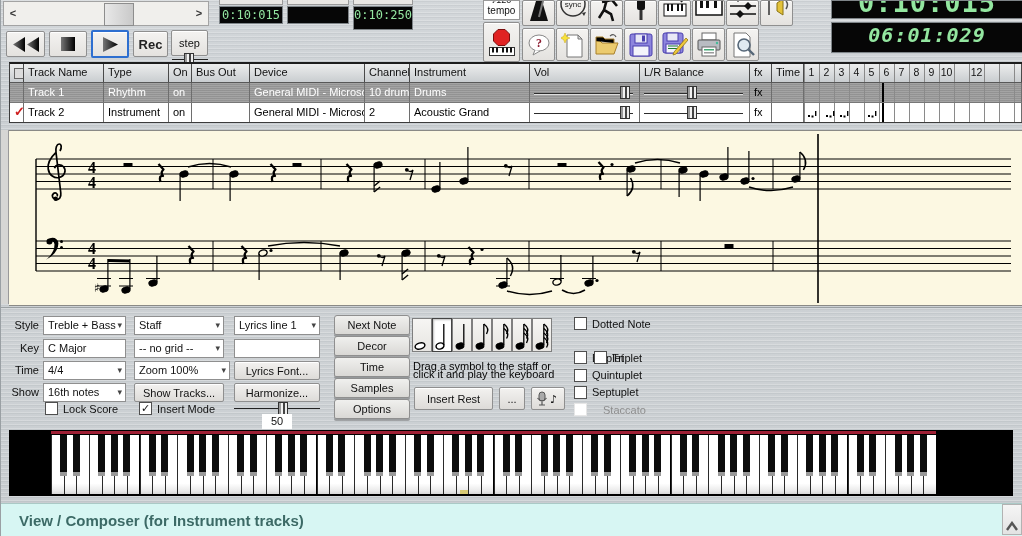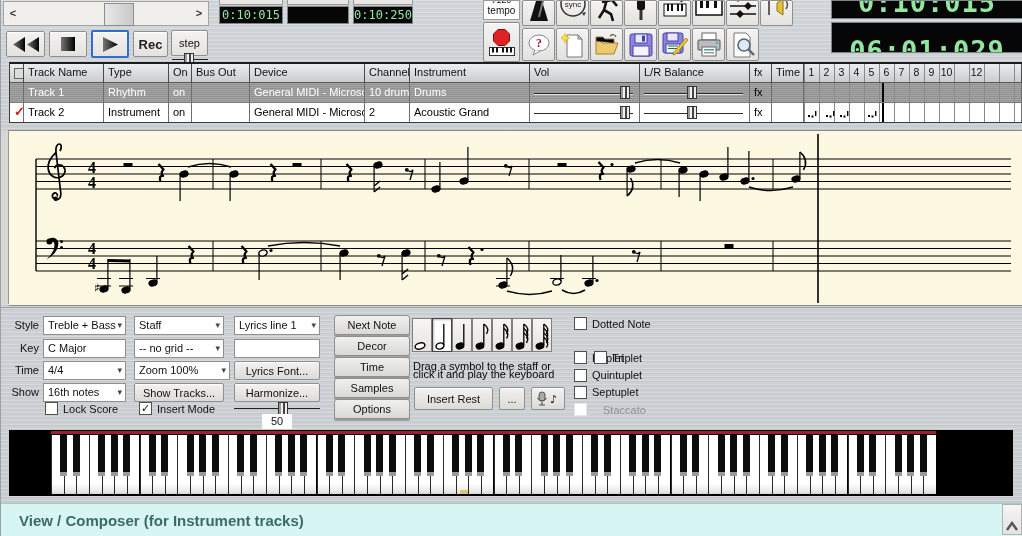--- a/index.html
+++ b/index.html
@@ -112,21 +112,21 @@
   <div style="position:absolute;left:171px;top:55px;width:36px;height:9px;">
     <div style="position:absolute;left:0;right:0;top:4px;height:1px;background:#222;"></div>
     <div class="sthumb" style="left:12px;top:-2px;"></div>
   </div>
 
   <div class="stub" style="left:218px;width:64px;"></div>
   <div class="stub" style="left:286px;width:62px;"></div>
   <div class="stub" style="left:352px;width:60px;"></div>
   <div class="lcd small-lcd" style="left:218px;top:6px;width:64px;height:18px;"><span>0:10:015</span></div>
   <div class="lcd small-lcd" style="left:286px;top:6px;width:62px;height:18px;"><span></span></div>
-  <div class="lcd small-lcd" style="left:352px;top:6px;width:60px;height:18px;"><span>0:10:250</span></div>
+  <div class="lcd small-lcd" style="left:352px;top:6px;width:60px;height:24px;"><span>0:10:250</span></div>
 
   <div style="position:absolute;left:482px;top:0;width:37px;height:20px;background:#fff;border:1px solid #999;box-sizing:border-box;overflow:hidden;text-align:center;">
     <div style="margin-top:-6px;font-size:9px;">♪<span>120</span></div>
     <div style="font-size:10px;margin-top:0px;">tempo</div>
   </div>
   <div class="btn" style="left:482px;top:22px;width:37px;height:40px;flex-direction:column;gap:1px;">
     <svg width="17" height="17" viewBox="0 0 17 17">
       <polygon points="5,0.5 12,0.5 16.5,5 16.5,12 12,16.5 5,16.5 0.5,12 0.5,5" fill="#e02222" stroke="#7a0f0f"></polygon>
     </svg>
     <svg width="26" height="9" viewBox="0 0 26 9">
@@ -269,21 +269,21 @@
       <polygon points="4,1 16,1 20,5 20,25 4,25" fill="#fff" stroke="#777"></polygon>
       <circle cx="14" cy="13" r="6" fill="#dfeaf2" stroke="#567" stroke-width="1.6"></circle>
       <line x1="18.5" y1="17.5" x2="24" y2="23" stroke="#567" stroke-width="2.4"></line>
     </svg>
   </div>
 
   <div class="lcd" style="left:830px;top:0;width:192px;height:19px;">
     <div style="font-size:27px;font-weight:bold;margin-top:-14px;letter-spacing:1px;">0:10:015</div>
   </div>
   <div class="lcd" style="left:830px;top:22px;width:192px;height:31px;">
-    <div style="font-size:27px;font-weight:bold;margin-top:12px;letter-spacing:1px;">06:01:029</div>
+    <div style="font-size:20px;font-weight:bold;margin-top:0px;letter-spacing:1px;font-style:italic;">06:01:029</div>
   </div>
 
   <div id="track-table">
     <div class="trow thead">
       <div><span class="hdrbox"></span></div>
       <div>Track Name</div>
       <div>Type</div>
       <div>On</div>
       <div>Bus Out</div>
       <div>Device</div>

